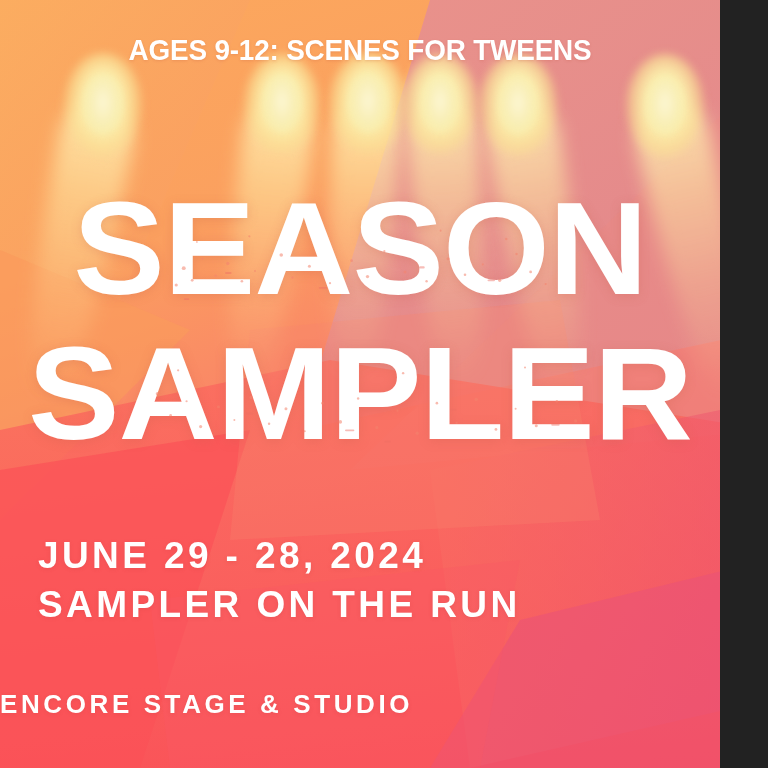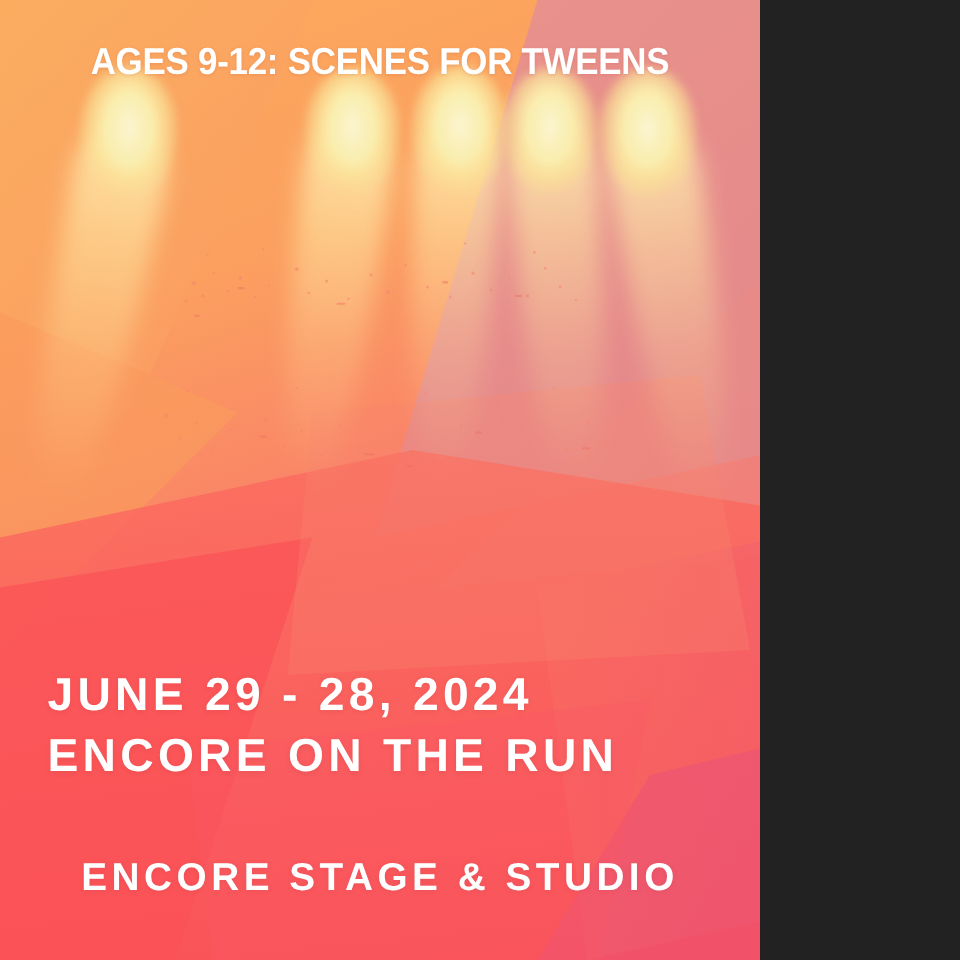--- a/index.html
+++ b/index.html
@@ -1,17 +1,17 @@
 <!DOCTYPE html>
 <html><head>
 <meta charset="utf-8">
 <style>
   html,body{margin:0;padding:0;background:#222;}
   #poster{
-    position:relative;width:608px;height:768px;overflow:hidden;
+    position:relative;width:720px;height:768px;overflow:hidden;
     font-family:"Liberation Sans",sans-serif;
     background:#737373;
   }
   
   .bg-base{
     position:absolute;inset:0;
     background:
       linear-gradient(160deg,#FCA95D 0%,#FBA05F 28%,#F9776B 58%,#FA5157 100%);
   }
   .bg-svg{position:absolute;inset:0;width:768px;height:768px;}
@@ -54,22 +54,22 @@
   .tline.t1{font-size:132px;letter-spacing:-1px;transform:scaleX(1.04);}
   .tline.t2{font-size:132px;letter-spacing:-1px;margin-top:24px;transform:scaleX(1.04);}
   .grunge-mask{position:absolute;inset:0;pointer-events:none;}
   .info{
     position:absolute;left:38px;top:532px;color:#fff;font-weight:700;
     font-size:37px;letter-spacing:3.4px;line-height:1.32;
     text-shadow:0 1px 4px rgba(180,60,60,.2);
   }
   .info .ln{display:block;white-space:nowrap;}
   .footer{
-    position:absolute;left:0;right:0;bottom:48px;text-align:center;
-    color:#fff;font-weight:700;font-size:31px;letter-spacing:3.6px;
+    position:absolute;left:0;right:0;bottom:48px;
+    color:#fff;font-weight:700;font-size:26px;letter-spacing:3.6px;
     text-shadow:0 1px 4px rgba(180,60,60,.2);
   }
 </style>
 </head>
 <body>
 
 <div id="poster">
 
   <div class="bg-base"></div>
 
@@ -126,20 +126,24 @@
     <div class="bulb-core" style="left:103px;top:105px;width:36px;height:56px;margin-left:-18px;margin-top:-28px;"></div>
     <div class="bulb-core" style="left:282px;top:104px;width:34px;height:54px;margin-left:-17px;margin-top:-27px;"></div>
     <div class="bulb-core" style="left:368px;top:103px;width:36px;height:55px;margin-left:-18px;margin-top:-27px;"></div>
     <div class="bulb-core" style="left:440px;top:104px;width:34px;height:54px;margin-left:-17px;margin-top:-27px;"></div>
     <div class="bulb-core" style="left:518px;top:105px;width:36px;height:55px;margin-left:-18px;margin-top:-27px;"></div>
     <div class="bulb-core" style="left:665px;top:106px;width:36px;height:56px;margin-left:-18px;margin-top:-28px;"></div>
   </div>
 
   <div class="kicker">AGES 9-12: SCENES FOR TWEENS</div>
 
+  <div class="title-wrap">
+    <span class="tline t1">SEASON</span>
+    <span class="tline t2">SAMPLER</span>
+  </div>
 
   <svg class="grunge-mask" viewBox="0 0 768 768" preserveAspectRatio="none">
     <g fill="#F4846E" opacity=".55">
       <circle cx="196" cy="286" r="2.1"></circle>
         <circle cx="205" cy="299" r="1.5"></circle>
       <circle cx="216" cy="276" r="1.2"></circle>
         <circle cx="188" cy="304" r="1.7"></circle>
       <circle cx="230" cy="294" r="1.3"></circle>
         <circle cx="243" cy="281" r="1.8"></circle>
       <circle cx="258" cy="300" r="1.4"></circle>
@@ -202,18 +206,18 @@
       <rect x="368" y="458" width="10" height="2" rx="1"></rect>
       <rect x="480" y="436" width="7" height="2.2" rx="1"></rect>
       <rect x="588" y="452" width="9" height="2" rx="1"></rect>
       <rect x="196" y="318" width="6" height="2" rx="1"></rect>
       <rect x="410" y="470" width="7" height="2.1" rx="1"></rect>
     </g>
   </svg>
 
   <div class="info">
     <span class="ln">JUNE 29 - 28, 2024</span>
-    <span class="ln">ENCORE ON THE RUN</span>
+    <span class="ln">SAMPLER ON THE RUN</span>
   </div>
 
   <div class="footer">ENCORE STAGE &amp; STUDIO</div>
 
 </div>
 
 </body></html>

